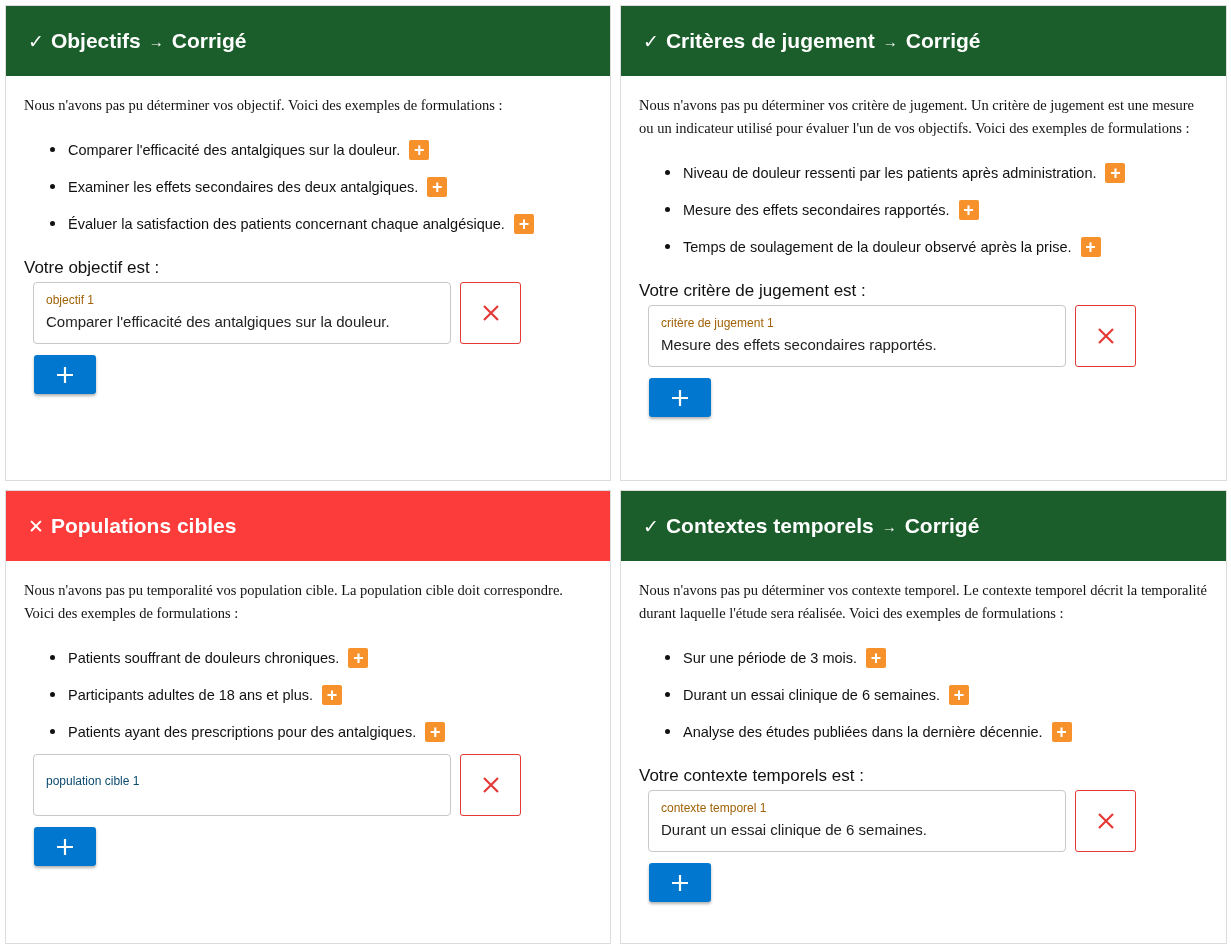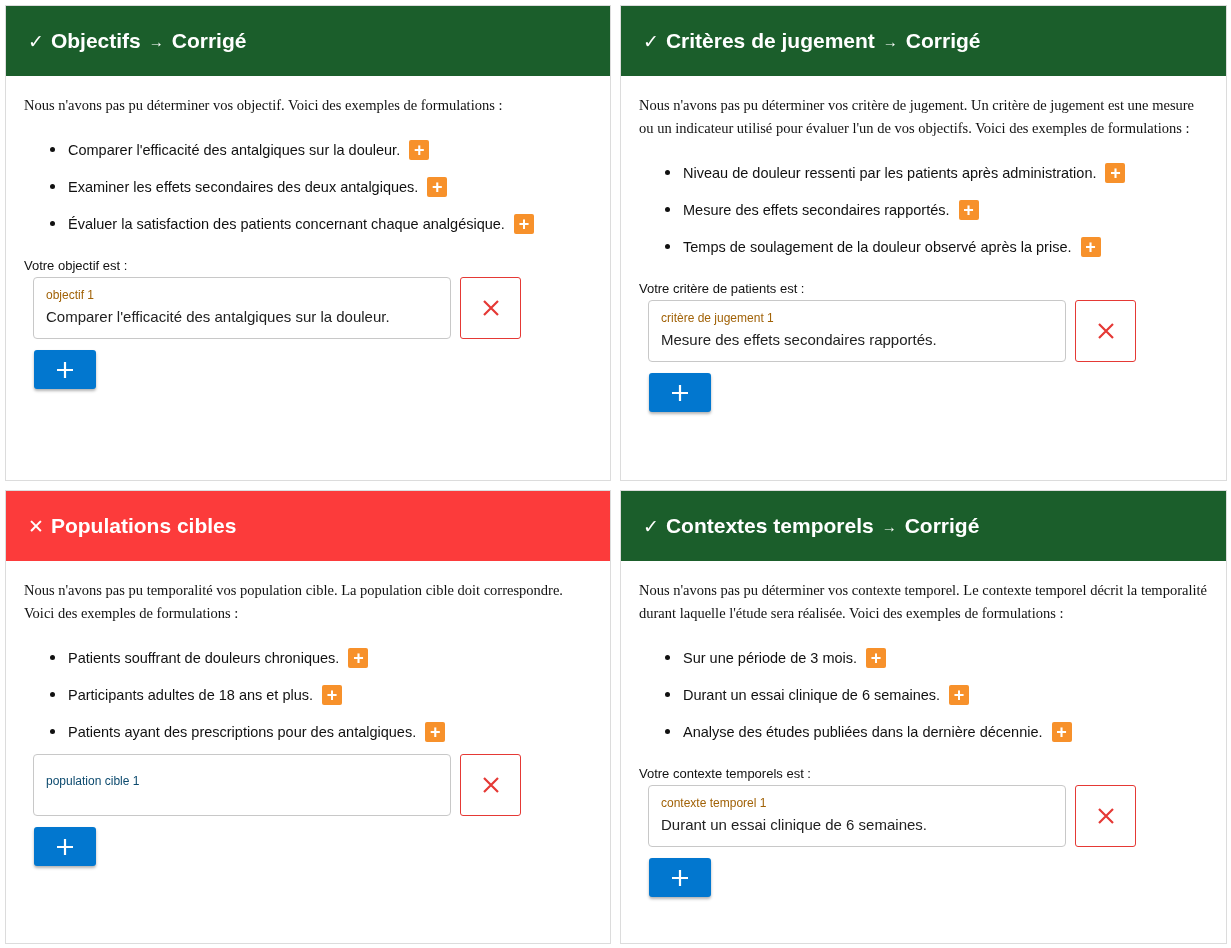--- a/index.html
+++ b/index.html
@@ -30,21 +30,21 @@
     display: flex; align-items: center;
     font-size: 14.5px; height: 37px;
   }
   .bullet { width: 5px; height: 5px; border-radius: 50%; background: #111; margin-right: 13px; flex: none; }
   .add-example {
     display: inline-flex; align-items: center; justify-content: center;
     width: 20px; height: 20px; margin-left: 9px;
     background: #f7912b; color: #fff; border-radius: 2px;
     font-size: 18px; font-weight: bold; line-height: 1; cursor: pointer;
   }
-  .answer-label { font-size: 13px; margin-top: 16px; }
+  .answer-label { font-size: 17px; margin-top: 16px; }
   .answer-row { display: flex; margin: 4px 0 0 9px; }
   .field {
     width: 418px; height: 62px;
     border: 1px solid #c8c8c8; border-radius: 4px;
     padding: 10px 12px 0 12px;
     position: relative;
   }
   .field-label { font-size: 12px; color: #a16207; display: block; }
   .field-value { font-size: 15px; color: #222; display: block; margin-top: 6px; }
   .field-placeholder { font-size: 12px; color: #0c4a6e; display: block; margin-top: 9px; }
@@ -130,21 +130,21 @@
           <span class="bullet"></span>
           <span>Mesure des effets secondaires rapportés.</span>
           <span class="add-example">+</span>
         </li>
       <li>
           <span class="bullet"></span>
           <span>Temps de soulagement de la douleur observé après la prise.</span>
           <span class="add-example">+</span>
         </li>
     </ul>
-    <div class="answer-label">Votre critère de patients est :</div>
+    <div class="answer-label">Votre critère de jugement est :</div>
     <div class="answer-row">
       <div class="field">
         <span class="field-label">critère de jugement 1</span>
         <span class="field-value">Mesure des effets secondaires rapportés.</span>
       </div>
       <div class="del-btn">
         <svg width="18" height="18" viewBox="0 0 18 18">
             <path d="M2 2 L16 16 M16 2 L2 16" stroke="#e53935" stroke-width="2.2"></path>
           </svg>
       </div>

